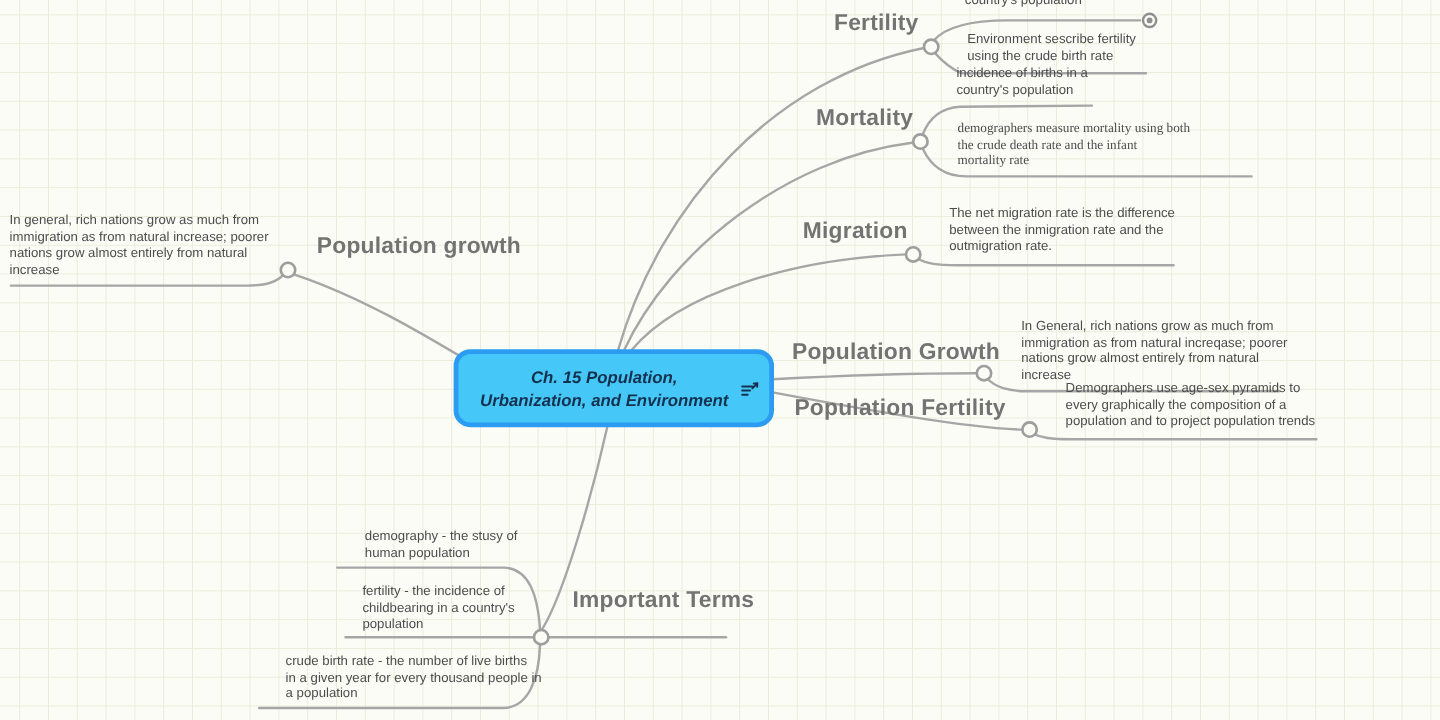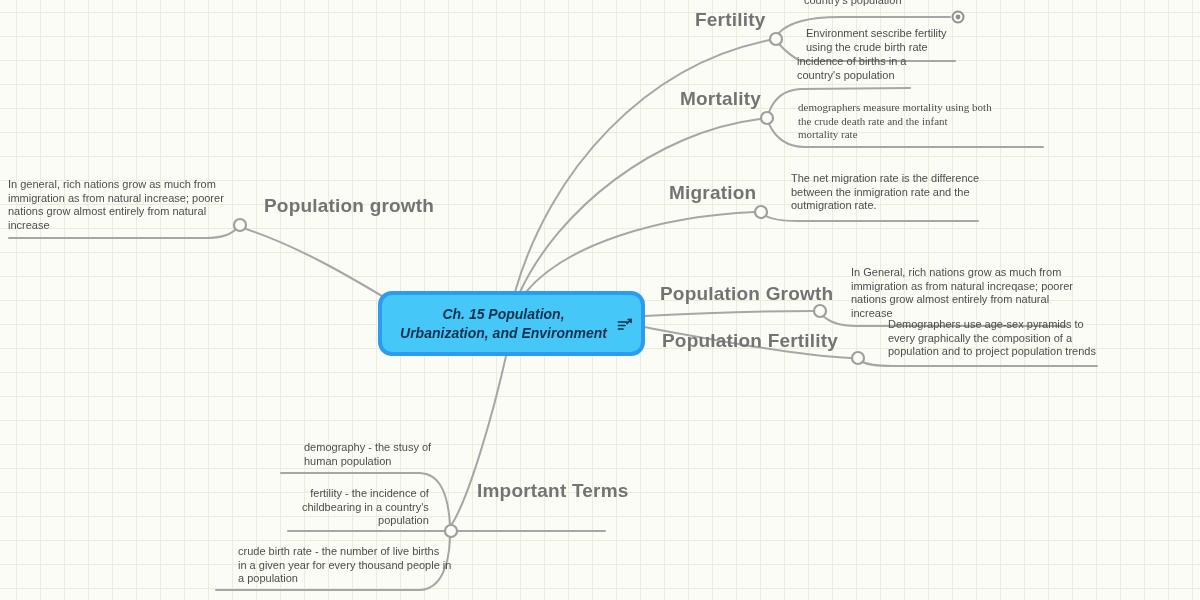--- a/index.html
+++ b/index.html
@@ -120,21 +120,21 @@
     <circle cx="958" cy="17" r="2.4" fill="#8f8f8f" stroke="none"></circle>
   </g>
 </svg>
 
 <div class="branch-label" style="left:695px; top:9px;">Fertility</div>
 <div class="branch-label" style="left:680px; top:88px;">Mortality</div>
 <div class="branch-label" style="left:669px; top:182px;text-align:center;">Migration</div>
 <div class="branch-label" style="left:660px; top:283px;">Population Growth</div>
 <div class="branch-label" style="left:662px; top:330px;">Population Fertility</div>
 <div class="branch-label" style="left:264px; top:195px;">Population growth</div>
-<div class="branch-label" style="left:477px; top:480px;">Important Terms</div>
+<div class="branch-label" style="left:477px; top:490px;">Important Terms</div>
 
 <div class="note" style="left:804px; top:-6px;">country's population</div>
 <div class="note" style="left:806px; top:27px;">Environment sescribe fertility
 using the crude birth rate</div>
 <div class="note" style="left:797px; top:55px;">incidence of births in a
 country's population</div>
 <div class="note" style="left:798px; top:101px;font-family:Liberation Serif, serif;">demographers measure mortality using both
 the crude death rate and the infant
 mortality rate</div>
 <div class="note" style="left:791px; top:172px;">The net migration rate is the difference
@@ -146,21 +146,21 @@
 increase</div>
 <div class="note" style="left:888px; top:318px;">Demographers use age-sex pyramids to
 every graphically the composition of a
 population and to project population trends</div>
 <div class="note" style="left:8px;   top:178px;">In general, rich nations grow as much from
 immigration as from natural increase; poorer
 nations grow almost entirely from natural
 increase</div>
 <div class="note" style="left:304px; top:441px;">demography - the stusy of
 human population</div>
-<div class="note" style="left:302px; top:487px;text-align:right;">fertility - the incidence of
+<div class="note" style="left:302px; top:487px;">fertility - the incidence of
 childbearing in a country's
 population</div>
 <div class="note" style="left:222px; top:545px;margin-left:16px;">crude birth rate - the number of live births
 in a given year for every thousand people in
 a population</div>
 
 <div class="center-node">
   <div class="center-title">Ch. 15 Population,
 Urbanization, and Environment</div>
   <svg class="note-icon" viewBox="0 0 17 17" xmlns="http://www.w3.org/2000/svg">

